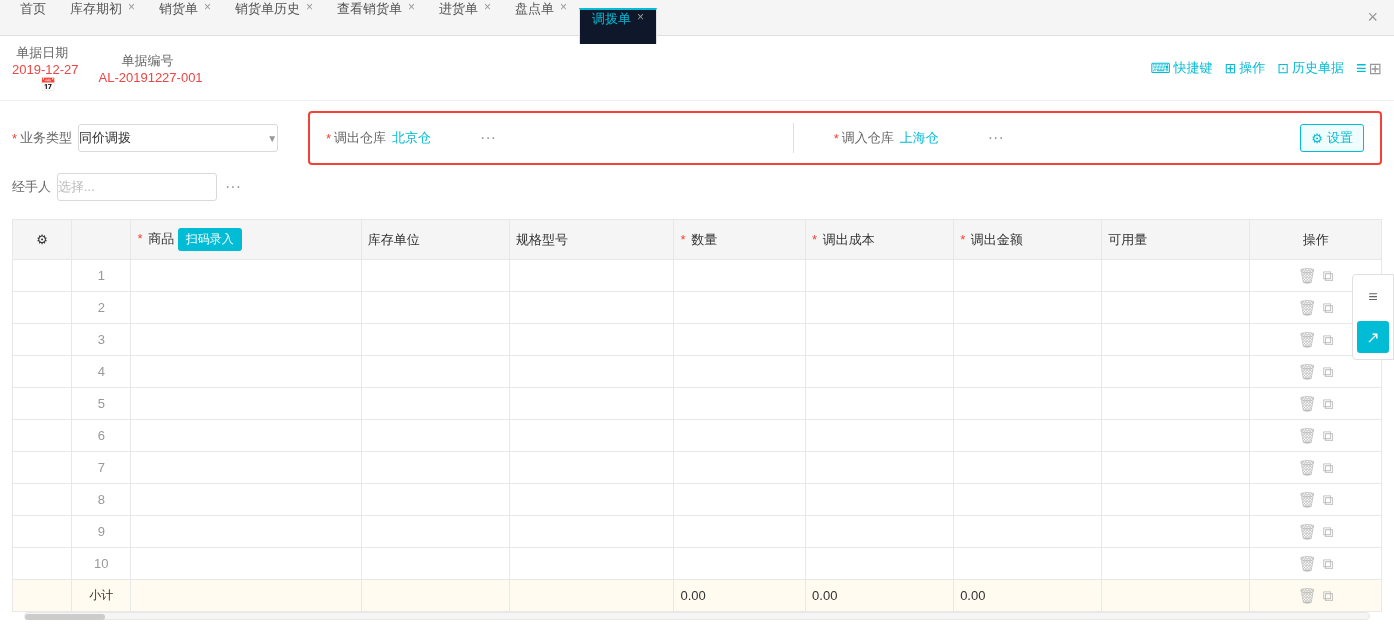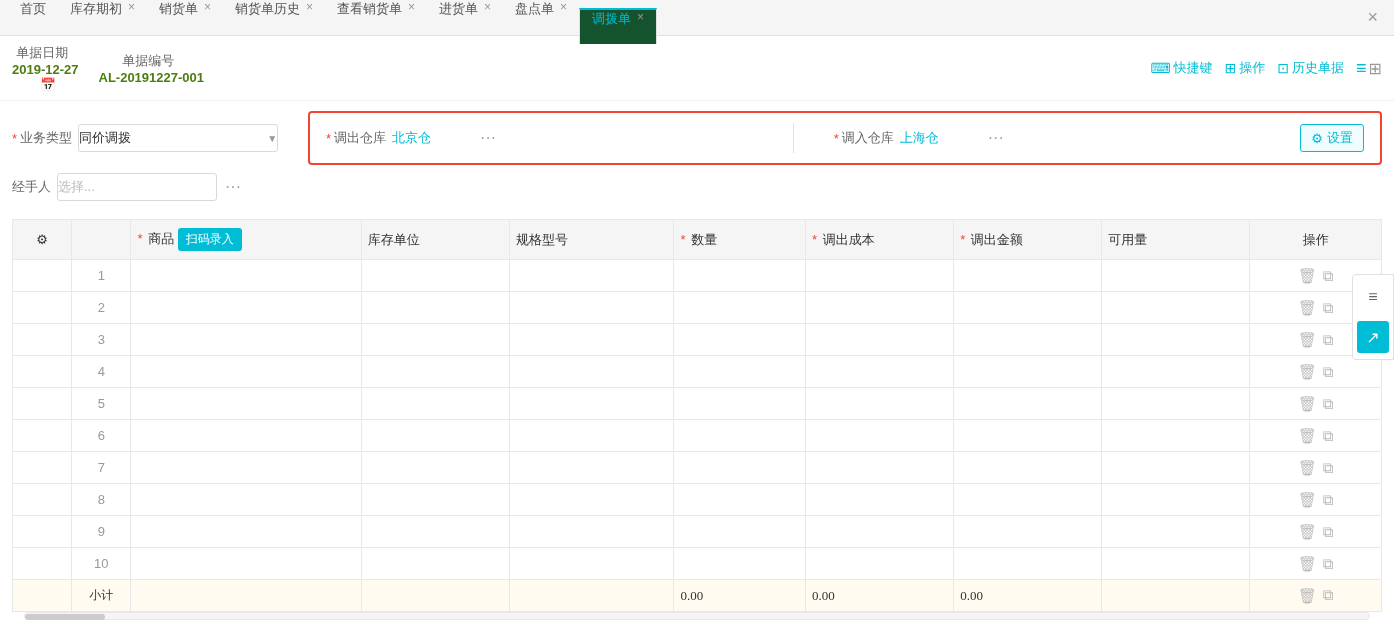--- a/index.html
+++ b/index.html
@@ -5,31 +5,31 @@
     * { box-sizing: border-box; margin: 0; padding: 0; }
     body { font-family: -apple-system, BlinkMacSystemFont, 'PingFang SC', 'Microsoft YaHei', sans-serif; font-size: 13px; color: #333; background: #fff; overflow: hidden; }
     
     
     .tab-bar {
       display: flex; align-items: center; background: #f5f5f5; border-bottom: 1px solid #e0e0e0; height: 36px; padding: 0 8px;
     }
     .tab-item {
       display: flex; align-items: flex-start; padding: 0 12px; height: 36px; cursor: pointer; font-size: 13px; color: #555; white-space: nowrap; position: relative;
     }
-    .tab-item.active { background: #14532d; color: #00bcd4; border-top: 2px solid #00bcd4; border-left: 1px solid #e0e0e0; border-right: 1px solid #e0e0e0; margin-top: 16px; }
+    .tab-item.active { background: #0f172a; color: #00bcd4; border-top: 2px solid #00bcd4; border-left: 1px solid #e0e0e0; border-right: 1px solid #e0e0e0; margin-top: 16px; }
     .tab-close { margin-left: 6px; font-size: 12px; color: #999; cursor: pointer; }
     .close-window { margin-left: auto; font-size: 18px; color: #999; cursor: pointer; padding: 0 8px; }
 
     
     .doc-header {
       display: flex; align-items: center; padding: 8px 12px; border-bottom: 1px solid #f0f0f0; background: #fff;
     }
     .doc-field { display: flex; align-items: center; margin-right: 20px; flex-direction: column; }
     .doc-label { color: #666; margin-right: 6px; }
-    .doc-value { color: #4d7c0f; font-weight: 700; }
+    .doc-value { color: #ef4444; font-weight: 400; }
     .doc-date-icon { color: #00bcd4; margin-left: 6px; cursor: pointer; }
     .header-actions { margin-left: auto; display: flex; align-items: center; gap: 12px; color: #00bcd4; font-size: 13px; cursor: pointer; }
     .header-actions span { display: flex; align-items: center; gap: 3px; }
 
     
     .form-section {
       padding: 10px 12px; background: #fff;
     }
     .form-row { display: flex; align-items: center; margin-bottom: 8px; }
     .field-group { display: flex; align-items: center; }
@@ -63,21 +63,21 @@
     .col-qty { width: 80px; }
     .col-cost { width: 90px; }
     .col-amount { width: 90px; }
     .col-available { width: 90px; }
     .col-op { width: 80px; text-align: center; }
     .scan-btn { background: #00bcd4; color: #fff; border: none; padding: 3px 8px; border-radius: 3px; cursor: pointer; font-size: 12px; }
     .required-star { color: #f44336; margin-right: 2px; }
     .op-icons { display: flex; align-items: center; justify-content: center; gap: 6px; }
     .op-icon { color: #bbb; cursor: pointer; font-size: 15px; }
     .subtotal-row { background: #fffbf0; }
-    .subtotal-row td { color: #333; font-weight: normal; font-family: Liberation Serif, serif; }
+    .subtotal-row td { color: #333; font-weight: normal; }
     .scrollbar-area { height: 8px; background: #f5f5f5; margin: 0 12px; border: 1px solid #e8e8e8; border-radius: 4px; }
     .scrollbar-thumb { height: 6px; width: 80px; background: #ccc; border-radius: 3px; margin: 1px 0; }
 
     
     .right-panel {
       position: fixed; right: 0; top: 50%; transform: translateY(-50%); display: flex; flex-direction: column; align-items: center; gap: 8px; background: #fff; border: 1px solid #e0e0e0; padding: 6px 4px; border-radius: 4px 0 0 4px; z-index: 10;
     }
     .right-panel-btn { width: 32px; height: 32px; display: flex; align-items: center; justify-content: center; cursor: pointer; color: #666; font-size: 16px; border-radius: 3px; }
     .right-panel-btn.green { background: #00bcd4; color: #fff; border-radius: 3px; }
   </style>

